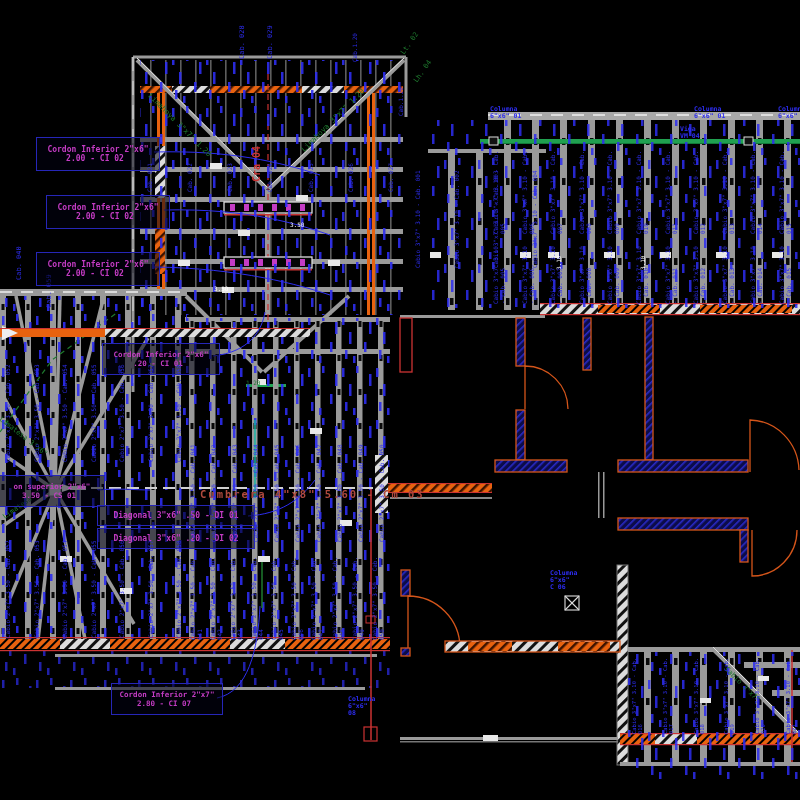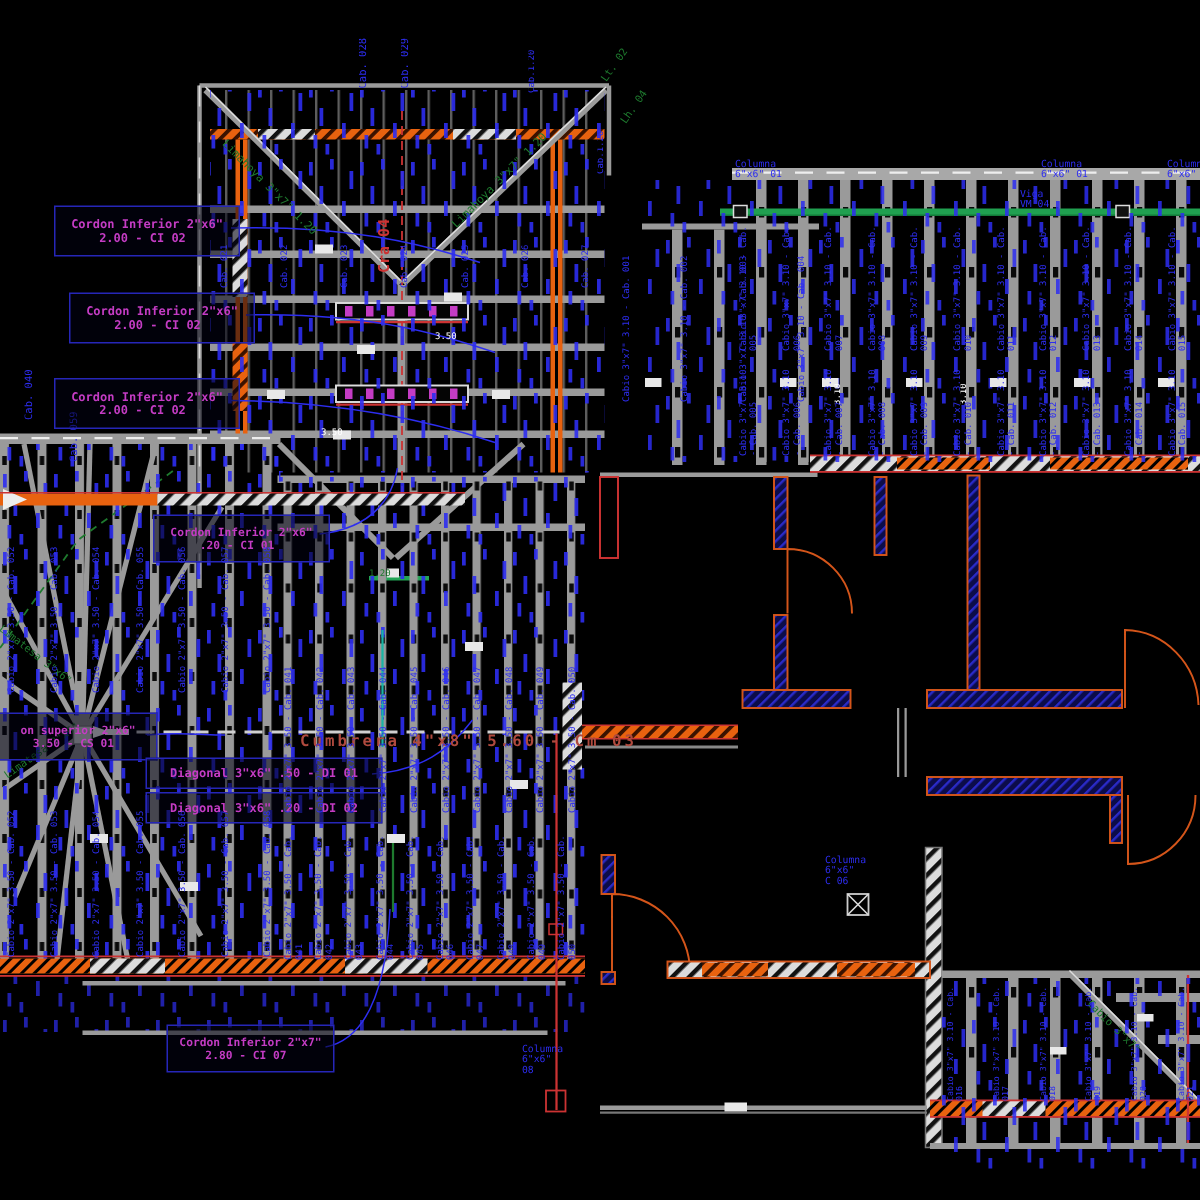--- a/index.html
+++ b/index.html
@@ -14,21 +14,21 @@
   .white{color:var(--white);}
   .vtext{writing-mode:vertical-rl;transform:rotate(180deg);overflow:hidden;display:inline-block;}
   .rot{transform-origin:left top;display:inline-block;}
   .callout{position:absolute;border:1px solid #2626b8;background:rgba(2,2,18,.55);
            color:var(--magenta);font-weight:bold;font-size:8px;text-align:center;
            display:flex;flex-direction:column;justify-content:center;padding:1px 2px;}
   .callout .l2{text-align:center;padding-right:6px;}
   .callout.single{justify-content:center;}
   .lblrow{position:absolute;display:flex;justify-content:space-between;overflow:hidden;}
   .lblrow .vtext{height:100%;font-size:6px;color:var(--blue);}
-  .col-lbl{font-size:6.5px;color:var(--blue);font-weight:normal;}
+  .col-lbl{font-size:6.5px;color:var(--blue);font-weight:bold;}
 </style>
 </head>
 <body>
 
 <div id="canvas">
 
 <svg id="linework" width="800" height="800" viewBox="0 0 800 800">
   <defs>
     <pattern id="pthin" width="15" height="10" patternUnits="userSpaceOnUse">
       <rect x="0" y="0" width="1.6" height="10" fill="#6e6e6e"></rect>

